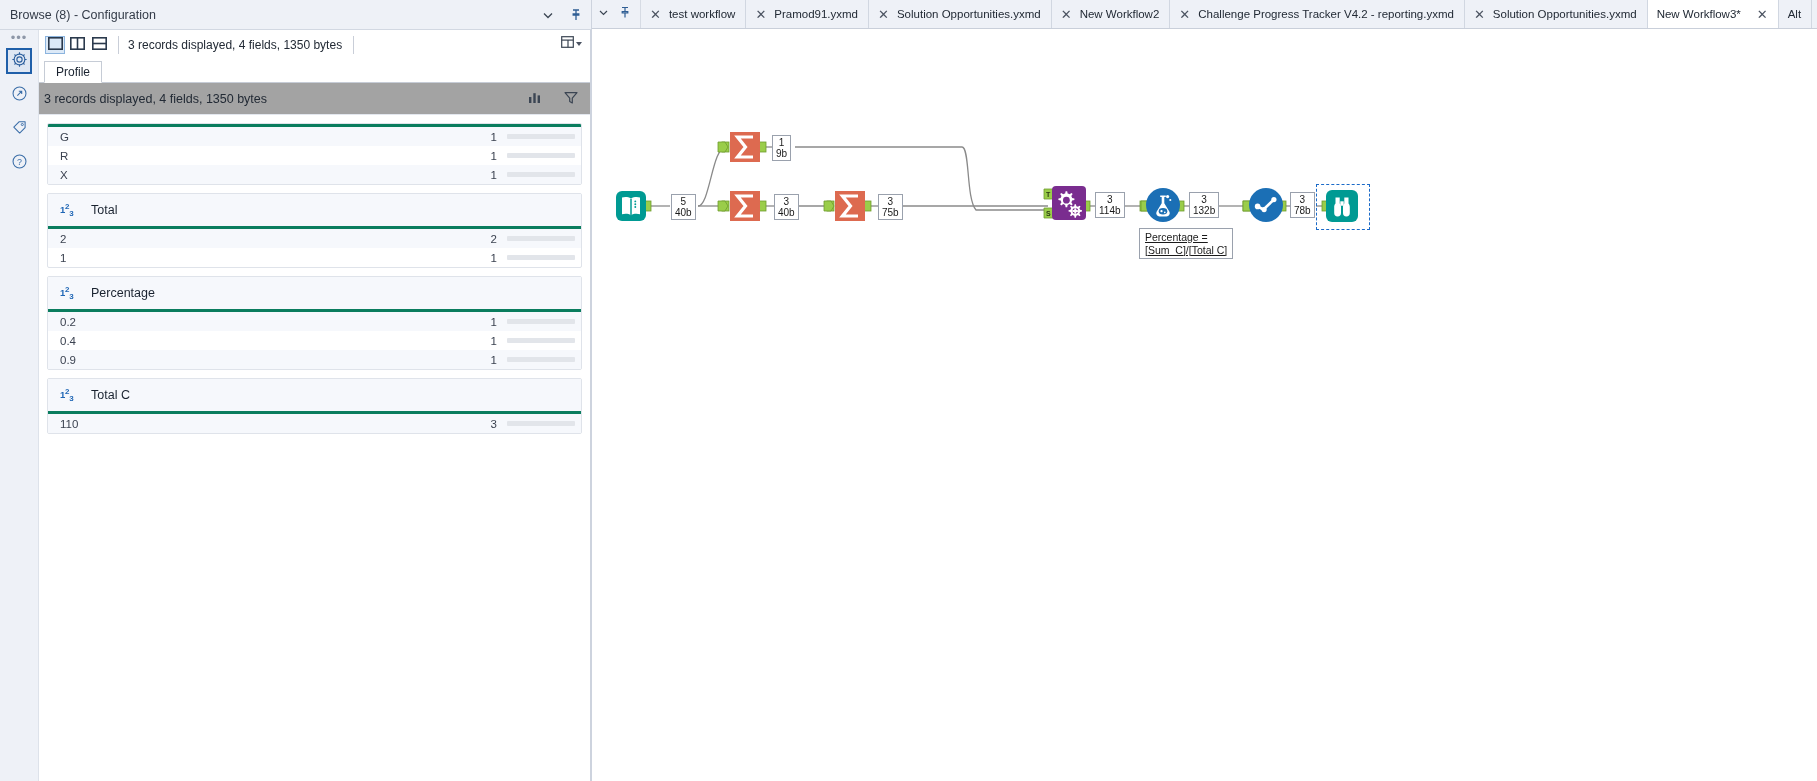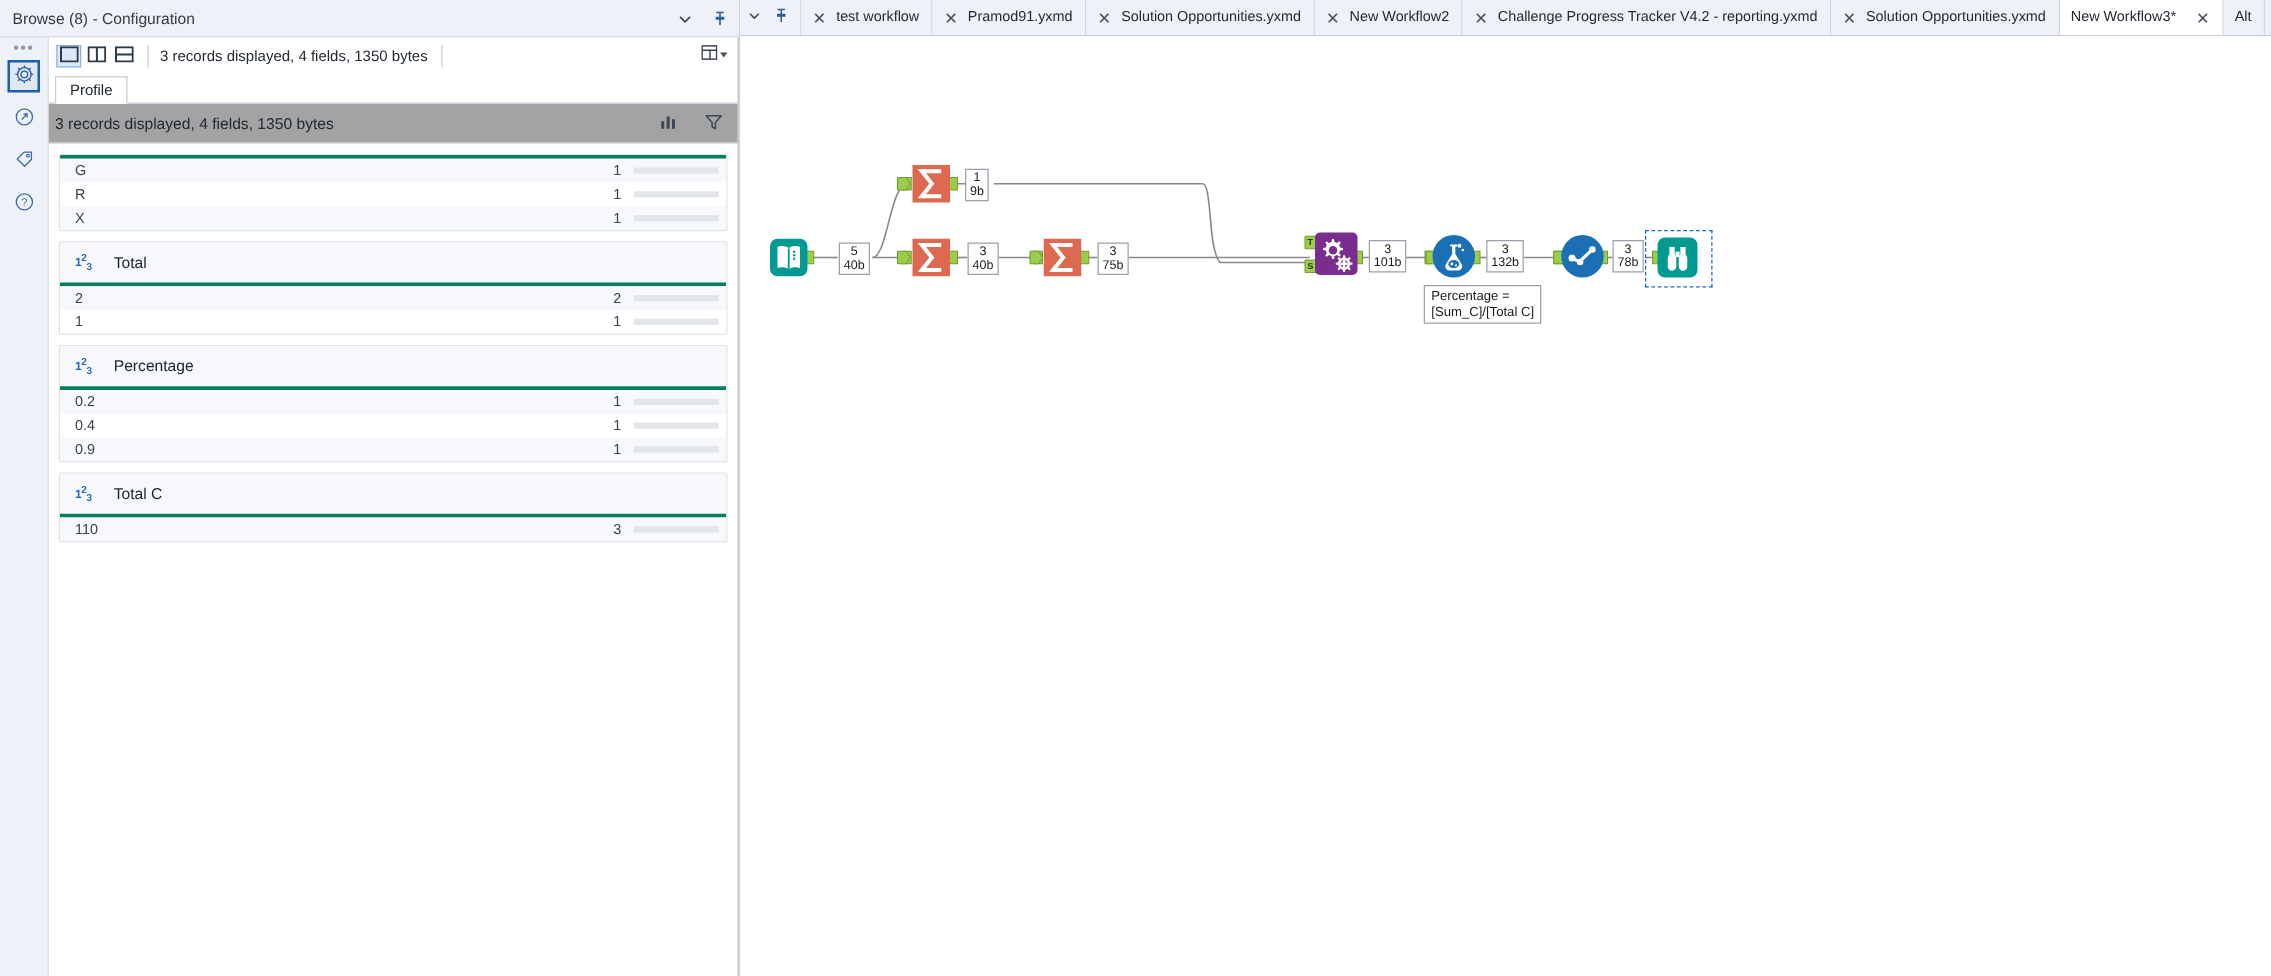--- a/index.html
+++ b/index.html
@@ -734,34 +734,34 @@
       <div class="conn-label" style="left:182px; top:165px;">
         <div>3</div>
         <div>40b</div>
       </div>
       <div class="conn-label" style="left:286px; top:165px;">
         <div>3</div>
         <div>75b</div>
       </div>
       <div class="conn-label" style="left:503px; top:163px;">
         <div>3</div>
-        <div>101b</div>
+        <div>114b</div>
       </div>
       <div class="conn-label" style="left:597px; top:163px;">
         <div>3</div>
         <div>132b</div>
       </div>
       <div class="conn-label" style="left:698px; top:163px;">
         <div>3</div>
         <div>78b</div>
       </div>
 
       <span class="port-lbl" style="left:454px; top:160px;">T</span>
       <span class="port-lbl" style="left:454px; top:179px;">S</span>
 
-      <div class="anno-box" style="left:547px; top:199px;">
+      <div class="anno-box" style="left:547px; top:199px;text-decoration:underline;">
         <div>Percentage =</div>
         <div>[Sum_C]/[Total C]</div>
       </div>
 
     </div>
   </div>
 </div>
 
 </body></html>

